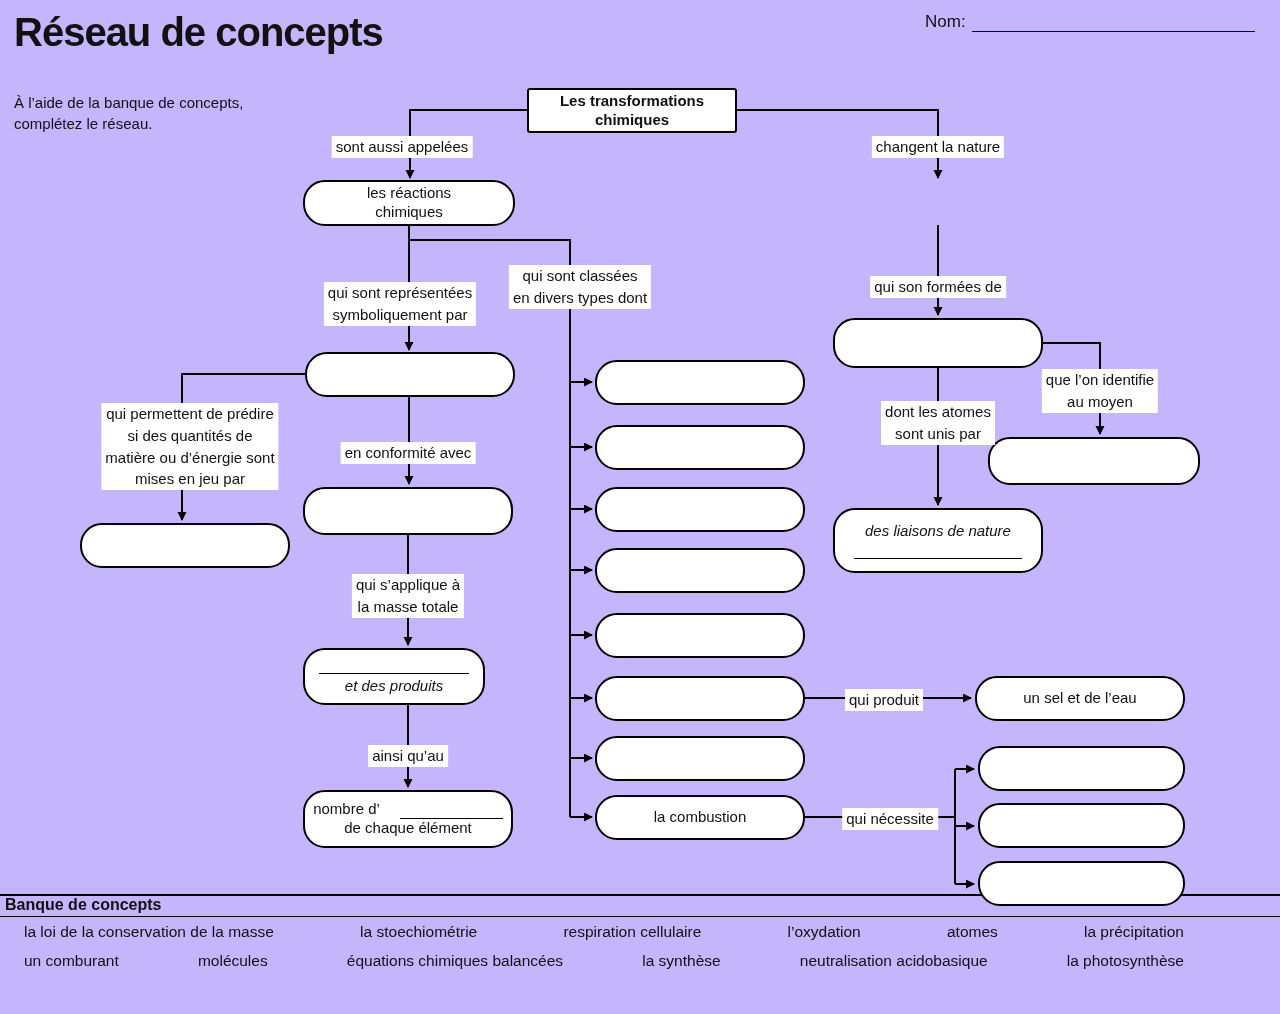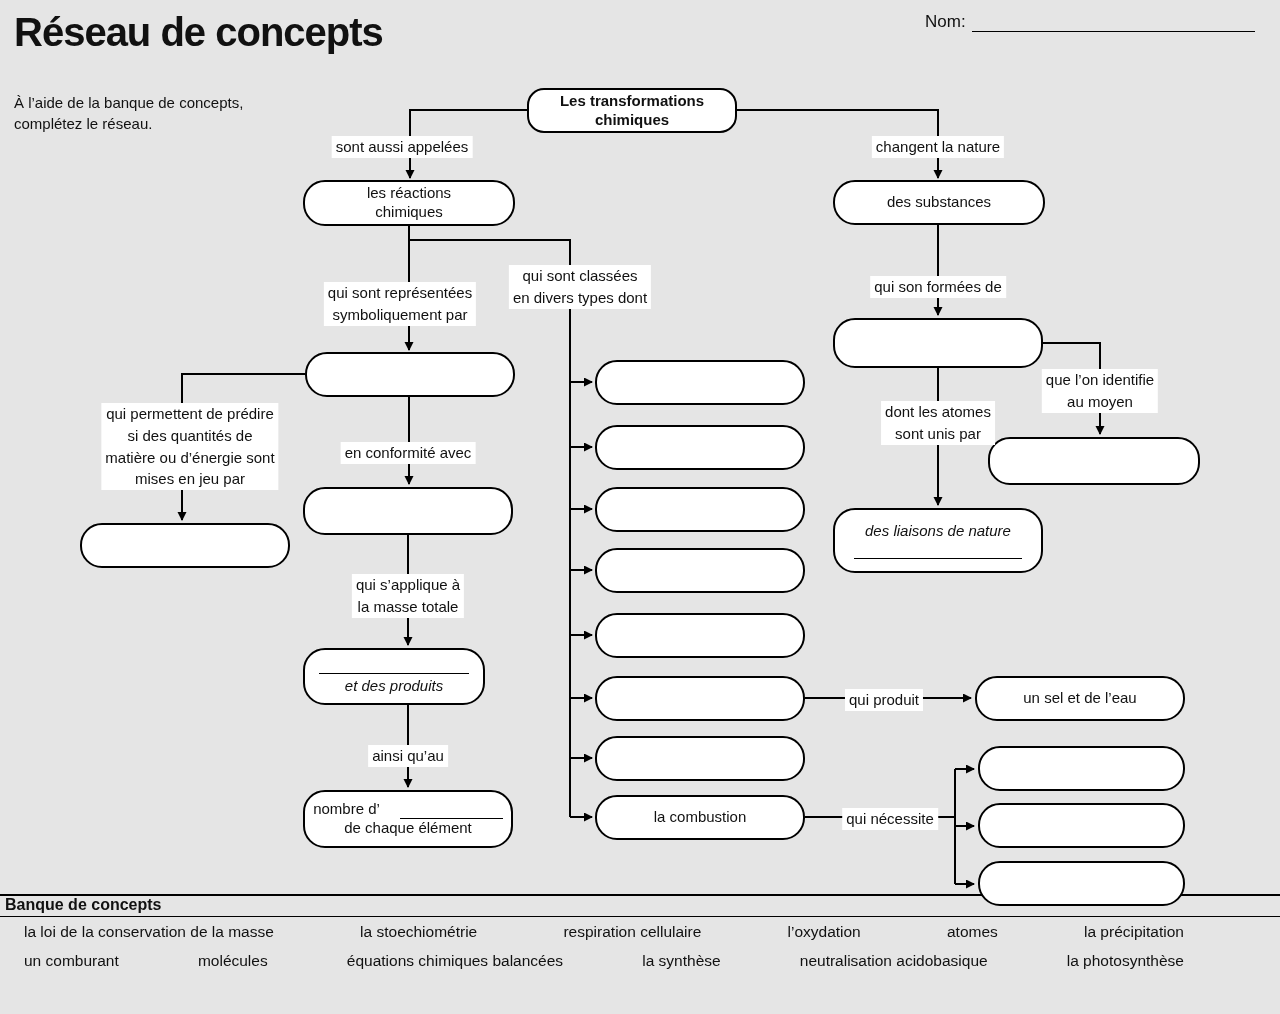--- a/index.html
+++ b/index.html
@@ -1,31 +1,31 @@
 <!DOCTYPE html>
 <html><head>
 <meta charset="utf-8">
 <style>
   * { margin:0; padding:0; box-sizing:border-box; }
   html,body { background:#fff; }
   body { font-family:"Liberation Sans", sans-serif; color:#111; }
-  #canvas { position:relative; width:1280px; height:1014px; background:#e5e5e5; overflow:hidden; }
+  #canvas { position:relative; width:1280px; height:1014px; background:#c4b5fd; overflow:hidden; }
 
   #wires { position:absolute; left:0; top:0; z-index:1; }
   .edge { stroke:#000; stroke-width:2; fill:none; }
 
   .title { position:absolute; left:14px; top:10px; font-size:40px; font-weight:700; letter-spacing:-1px; z-index:2; }
   .instructions { position:absolute; left:14px; top:92px; font-size:15px; line-height:1.4; white-space:pre-line; z-index:2; }
 
   .name-area { position:absolute; left:925px; top:12px; display:flex; align-items:flex-end; gap:6px; font-size:17px; z-index:2; }
 
   .node { position:absolute; z-index:2; border:2px solid #000; border-radius:22px; background:#fff;
           display:flex; flex-direction:column; align-items:center; justify-content:center;
           text-align:center; font-size:15px; line-height:1.25; white-space:pre-line; }
-  .node.bold { font-weight:700; border-radius:17px; }
+  .node.bold { font-weight:700; border-radius:3px; }
 
   .lbl { position:absolute; z-index:2; transform:translateX(-50%); background:#fff; text-align:center;
          font-size:15px; line-height:1.45; white-space:pre-line; padding:0 4px; }
 
   .blank { display:inline-block; border-bottom:1.6px solid #000; height:1.05em; }
   .it { font-style:italic; }
   .line-row { display:flex; align-items:flex-end; gap:20px; }
 
   .rule { position:absolute; left:0; width:1280px; border-top:2px solid #000; z-index:0; }
   .bank-heading { position:absolute; left:5px; top:896px; font-size:16px; font-weight:700; z-index:2; }
@@ -77,21 +77,20 @@
     <span class="blank" style="width:283px"></span>
   </div>
 
   <div class="instructions">À l’aide de la banque de concepts,
 complétez le réseau.</div>
 
   <div class="node bold" style="left:527px;top:88px;width:210px;height:45px">Les transformations
 chimiques</div>
   <div class="node" style="left:303px;top:180px;width:212px;height:46px">les réactions
 chimiques</div>
-  <div class="node" style="left:833px;top:180px;width:212px;height:45px">des substances</div>
 
   <div class="node" style="left:305px;top:352px;width:210px;height:45px"></div>
   <div class="node" style="left:80px;top:523px;width:210px;height:45px"></div>
   <div class="node" style="left:303px;top:487px;width:210px;height:48px"></div>
 
   <div class="node" style="left:303px;top:648px;width:182px;height:57px">
     <span class="blank" style="width:150px;margin-bottom:3px"></span>
     <span class="it">et des produits</span>
   </div>
 

